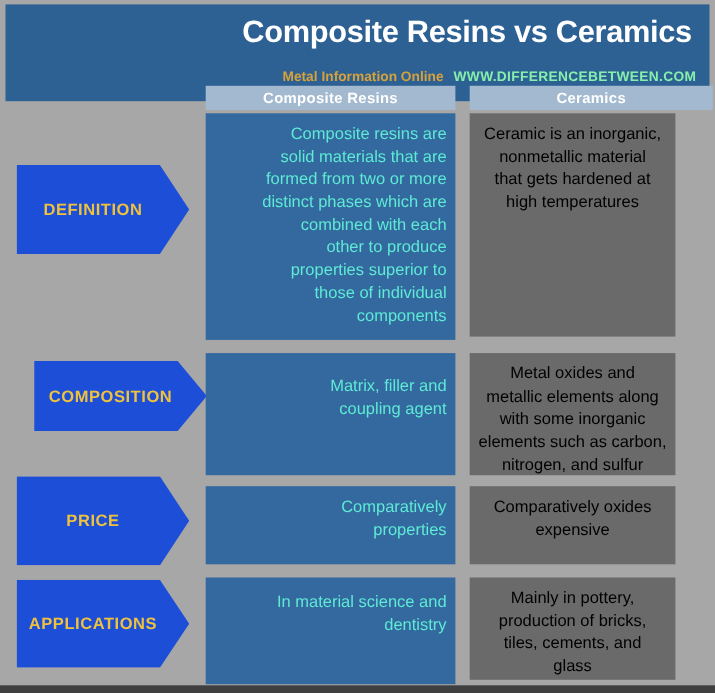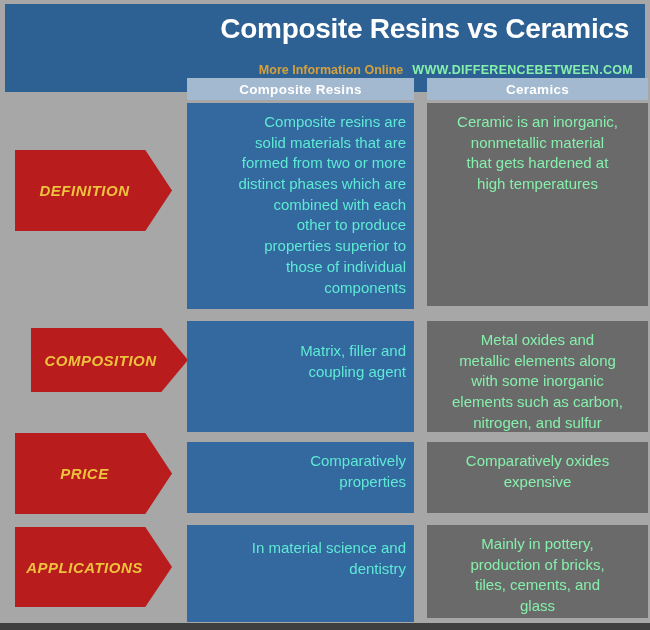--- a/index.html
+++ b/index.html
@@ -28,45 +28,44 @@
     display:flex; align-items:center; justify-content:center;
     color:#ffffff; font-weight:bold; font-size:13.5px; letter-spacing:0.3px;
   }
   .col-header.left  { left:187px; width:227px;justify-content:center; }
   .col-header.right { left:427px; width:221px; }
   .cell {
     position:absolute; text-align:center; white-space:pre-line;
     font-size:15px; line-height:1.38; padding:9px 8px 4px 8px;
   }
   .cell.blue { left:187px; width:227px; background:#33699f; color:#5eead4;text-align:right; }
-  .cell.gray { left:427px; width:221px; background:#6a6a6a; color:#86efac; }
+  .cell.gray { left:427px; width:187px; background:#6a6a6a; color:#000000; }
   .arrow {
-    position:absolute; left:15px; width:157px; background:#b91c1c;
+    position:absolute; left:15px; width:157px; background:#1d4ed8;
     clip-path:polygon(0 0, 83% 0, 100% 50%, 83% 100%, 0 100%);
     display:flex; align-items:center; justify-content:center;
     padding-right:18px;
-    font-style:italic;
   }
   .arrow span {
     color:#efc23e; font-weight:bold; font-size:15px; letter-spacing:0.5px;
   }
   .bottom-bar {
     position:absolute; left:0; top:623px; width:650px; height:7px;
     background:#3f3f3f;
   }
 </style>
 </head>
 <body>
 
 <div class="canvas">
 
   <div class="banner">
     <div class="title">Composite Resins vs Ceramics</div>
     <div class="info-line">
-      <span class="tagline">More Information Online</span><span class="website">WWW.DIFFERENCEBETWEEN.COM</span>
+      <span class="tagline">Metal Information Online</span><span class="website">WWW.DIFFERENCEBETWEEN.COM</span>
     </div>
   </div>
 
   <div class="col-header left">
     <span>Composite Resins</span>
   </div>
   <div class="col-header right">
     <span>Ceramics</span>
   </div>
 

